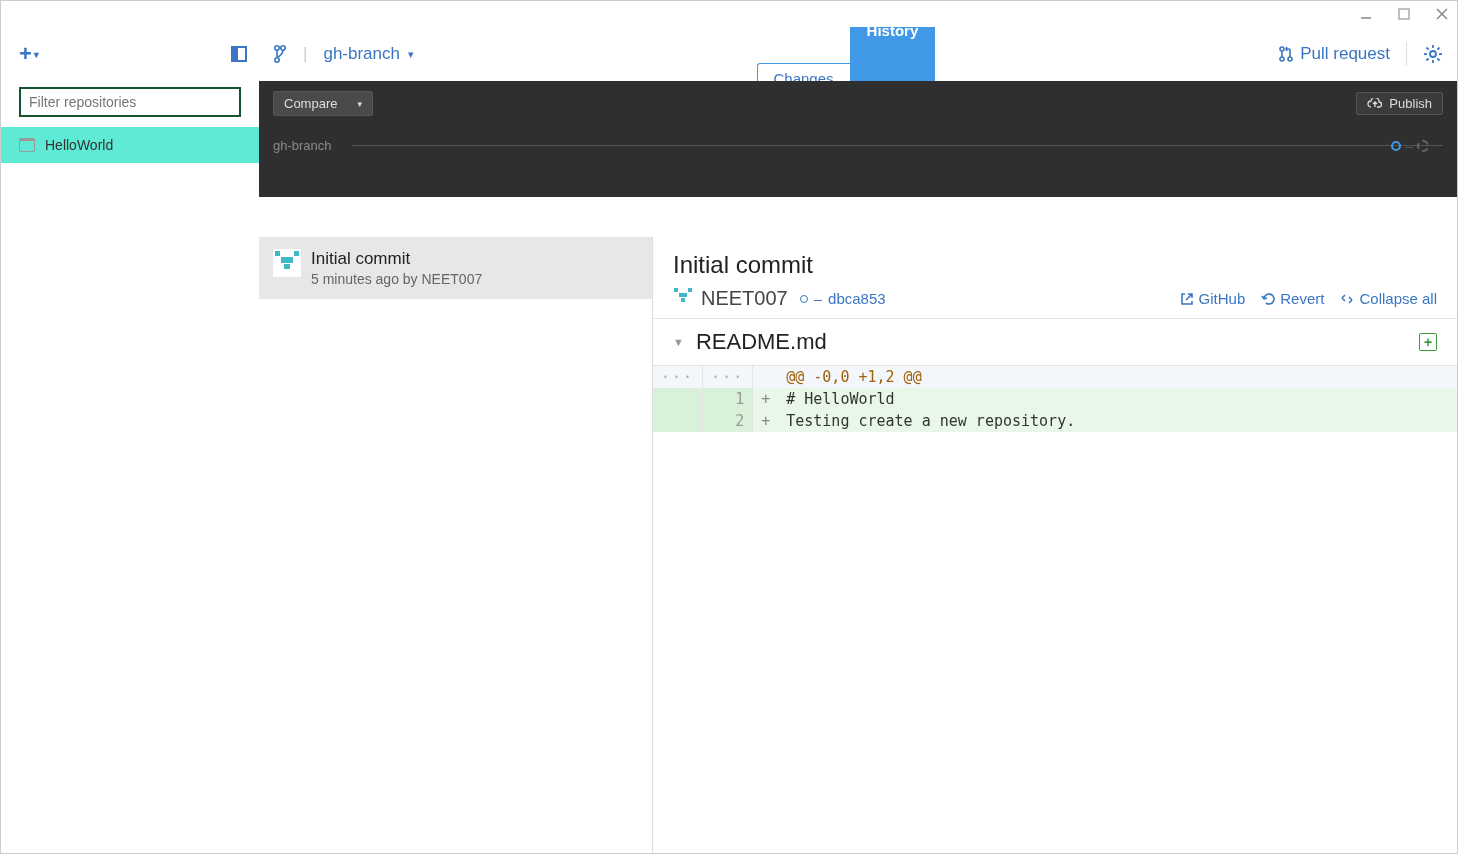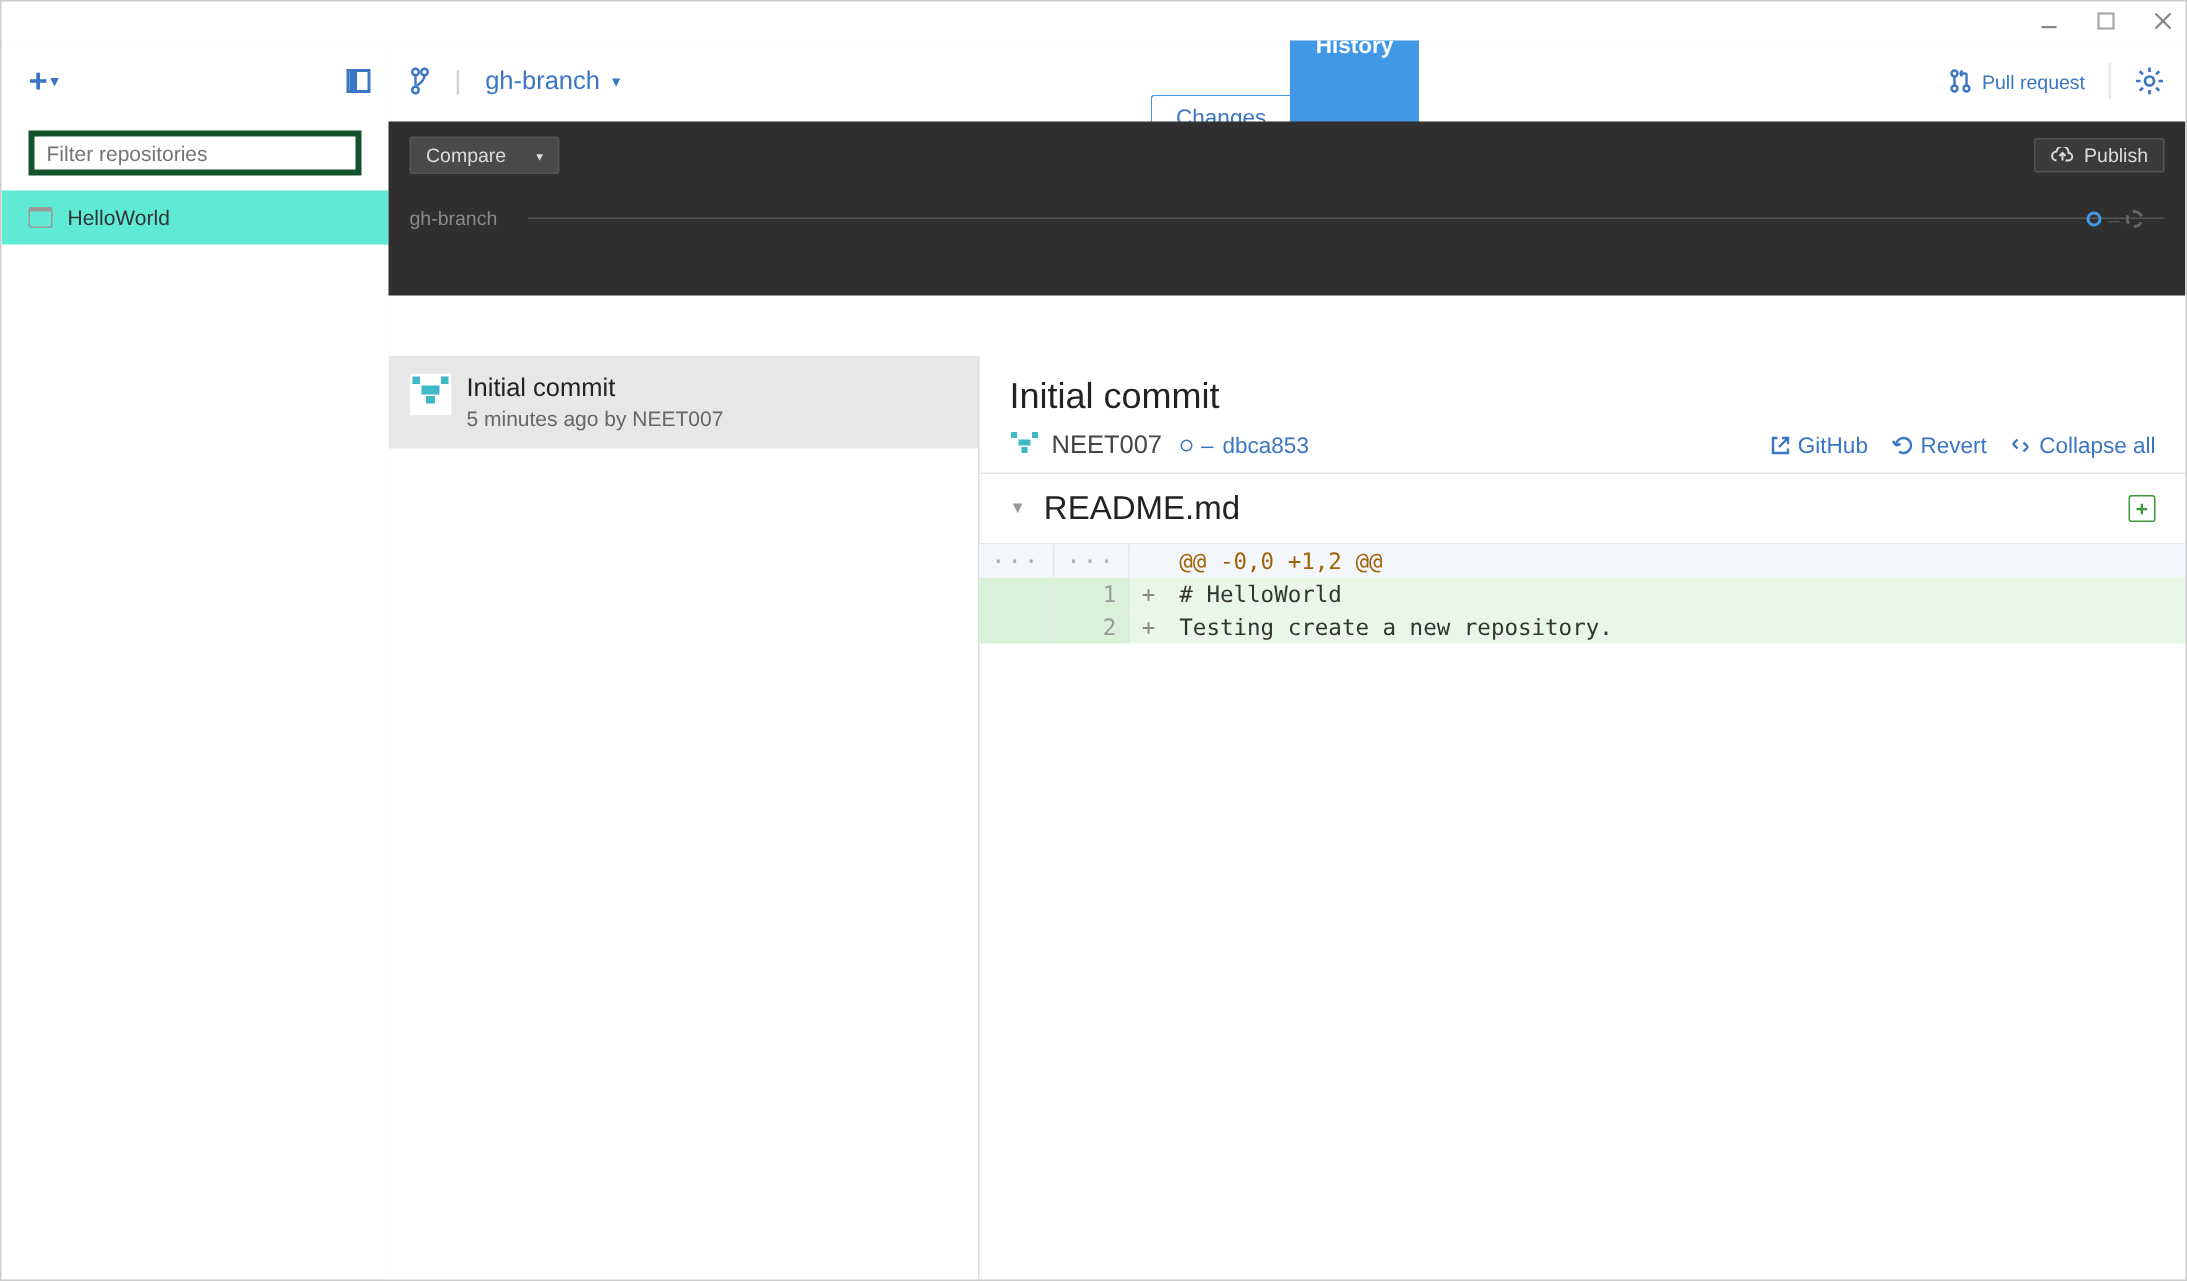--- a/index.html
+++ b/index.html
@@ -11,38 +11,38 @@
     .titlebar .win-btn { width: 14px; height: 14px; color: #888; display:flex; align-items:center; justify-content:center; }
     
     .main-row { display: flex; flex: 1; overflow: hidden; }
     
     .sidebar { width: 258px; background: #fff; display: flex; flex-direction: column; border-right: 0px; }
     .sidebar-top { display: flex; align-items: center; justify-content: space-between; padding: 6px 12px 6px 18px; height: 54px; }
     .plus-btn { color: #3a76c3; font-size: 22px; font-weight: bold; display:flex; align-items:center; gap:2px;}
     .plus-btn .caret{ font-size:10px; }
     .side-panel-icon { width:16px; height:16px; border:2px solid #3a76c3; position:relative; }
     .side-panel-icon::before{ content:''; position:absolute; left:0; top:0; bottom:0; width:5px; background:#3a76c3; }
-    .filter-input { margin: 6px 18px 10px 18px; height: 30px; border: 4px solid #14532d; padding: 0 8px; font-size: 14px; color:#3b82f6; }
+    .filter-input { margin: 6px 18px 10px 18px; height: 30px; border: 2px solid #14532d; padding: 0 8px; font-size: 14px; color:#3b82f6; }
     .repo-item { display:flex; align-items:center; gap:10px; padding: 10px 18px; background:#5eead4; }
     .repo-item .repo-icon{ width:16px; height:14px; border:1.5px solid #999; border-top-width:3px; border-radius:2px;}
     
     .content { flex: 1; display:flex; flex-direction:column; background:#fff; }
     
     .topbar { height: 54px; background:#fff; display:flex; align-items:center; padding: 0 14px; }
     .branch-sel { display:flex; align-items:center; gap:8px; color:#3a76c3; font-size:17px; }
     .branch-icon{ color:#3a76c3; font-size:18px; }
     .branch-sep{ color:#ccc; margin:0 8px; }
     .branch-caret{ font-size:11px; color:#3a76c3;}
     
     .tabs { margin-left:auto; margin-right:auto; display:flex; border-radius:3px; overflow:hidden; }
     .tab { padding: 6px 16px; font-size:15px; border:1px solid #4098e6; }
     .tab.changes { background:#fff; color:#3a76c3; border-right:none; border-radius:3px 0 0 3px;margin-top:48px;}
     .tab.history { background:#4098e6; color:#fff; font-weight:600; border-radius:0 3px 3px 0;}
     
-    .right-tools { display:flex; align-items:center; gap:16px; color:#3a76c3; font-size:13px;}
+    .right-tools { display:flex; align-items:center; gap:16px; color:#3a76c3; font-size:17px;}
     .pull-req{ display:flex; align-items:center; gap:6px;}
     .divider-v{ width:1px; height:24px; background:#ddd;}
     .gear{ font-size:18px;}
     
     .darkbar { background:#2f2f2f; height:116px; display:flex; flex-direction:column; position:relative; }
     .dark-top{ display:flex; align-items:center; padding:10px 14px; }
     .compare-btn{ background:#4a4a4a; color:#ddd; border:1px solid #555; padding:4px 10px; font-size:13px; border-radius:2px; display:flex; align-items:center; gap:20px;}
     .publish-btn{ margin-left:auto; background:#3b3b3b; color:#ddd; border:1px solid #555; padding:3px 10px; font-size:13px; border-radius:2px; display:flex; align-items:center; gap:6px;}
     .dark-mid{ display:flex; align-items:center; padding: 12px 14px 0 14px; position:relative; }
     .dark-branch-label{ color:#8a8a8a; font-size:13px; }
@@ -56,21 +56,21 @@
     .commit-entry{ display:flex; gap:10px; padding:12px 14px; background:#e7e7e7; align-items:flex-start;}
     .avatar{ width:28px; height:28px; flex-shrink:0;}
     .avatar-svg{ width:100%; height:100%; }
     .commit-title{ font-size:17px; color:#222; }
     .commit-meta{ font-size:14px; color:#666; margin-top:2px;}
     
     .diff-pane{ flex:1; display:flex; flex-direction:column; border-left:1px solid #ddd;}
     .diff-header{ padding: 14px 20px 8px 20px; }
     .diff-title{ font-size:24px; color:#222; }
     .diff-sub{ display:flex; align-items:center; gap:12px; margin-top:8px;}
-    .author{ display:flex; align-items:flex-start; gap:8px; color:#444; font-size:17px;}
+    .author{ display:flex; align-items:flex-start; gap:8px; color:#444; font-size:20px;}
     .author .avatar{ width:20px; height:20px;}
     .sha{ color:#3a76c3; display:flex; align-items:center; gap:6px; font-size:15px;}
     .sha-dot{ width:8px;height:8px;border-radius:50%; border:1.5px solid #3a76c3; display:inline-block;}
     .diff-actions{ margin-left:auto; display:flex; align-items:center; gap:16px; color:#3a76c3; font-size:15px;}
     .diff-actions .act{ display:flex; align-items:center; gap:5px;}
     
     .file-header{ display:flex; align-items:center; padding:10px 20px; border-top:1px solid #e5e5e5; border-bottom:1px solid #e5e5e5;}
     .file-caret{ color:#999; font-size:11px; margin-right:12px;}
     .file-name{ font-size:22px; color:#222;}
     .add-btn{ margin-left:auto; width:18px; height:18px; border:1.5px solid #3c9a3c; color:#3c9a3c; display:flex; align-items:center; justify-content:center; font-size:14px; font-weight:bold; border-radius:2px;}

